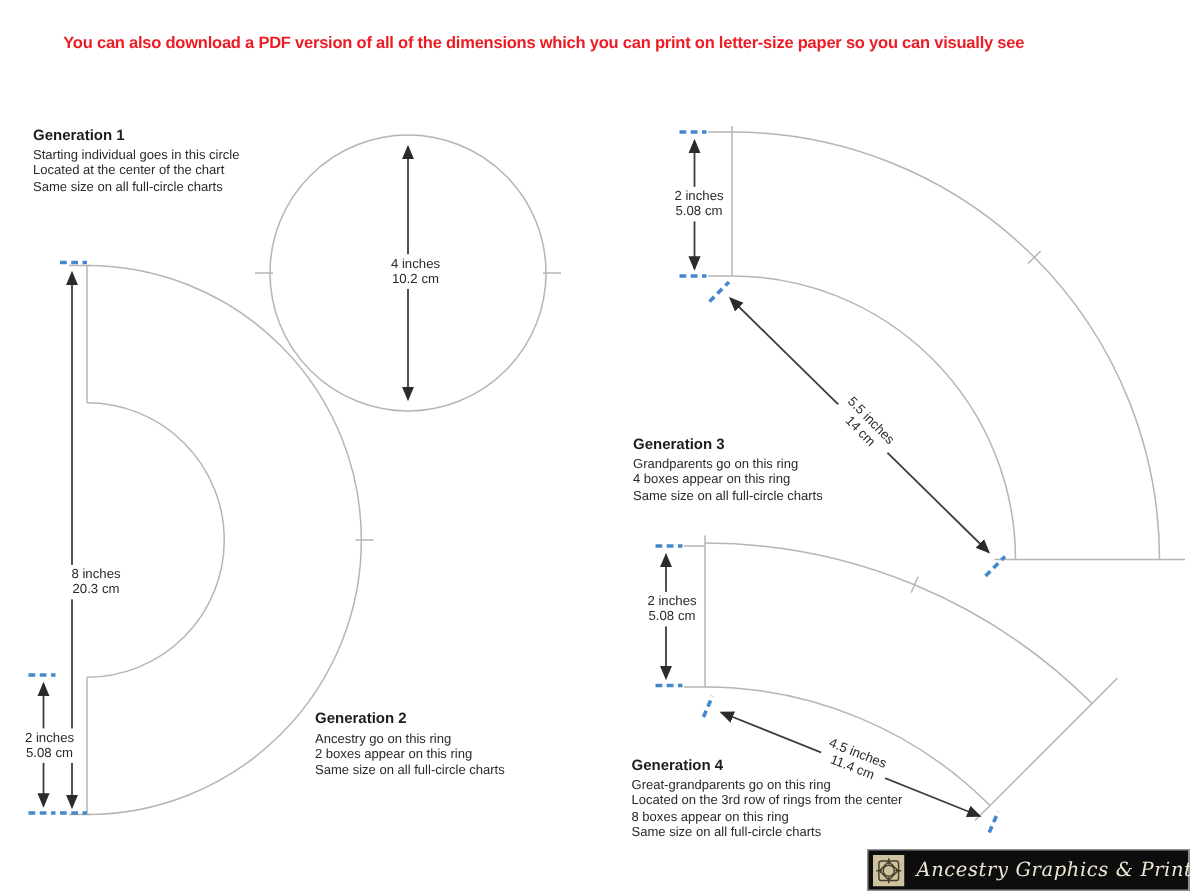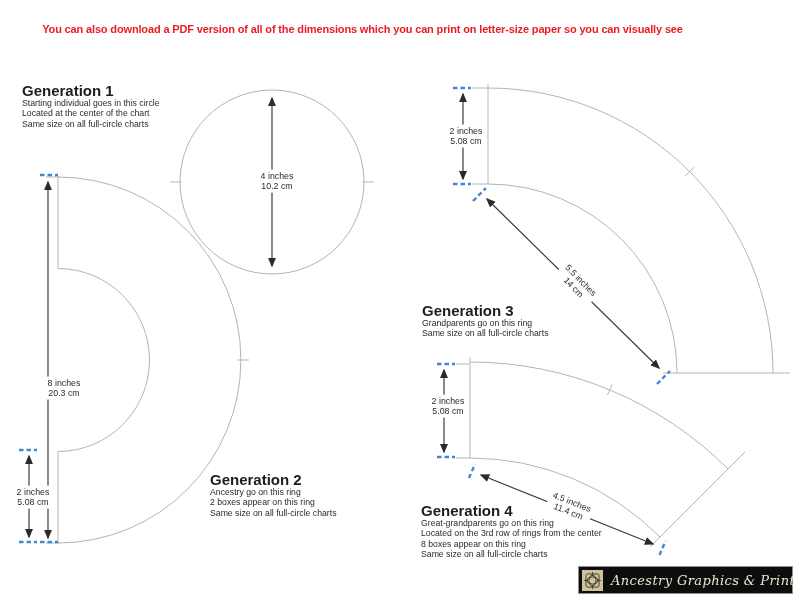--- a/index.html
+++ b/index.html
@@ -12,21 +12,21 @@
 
   
   .header {
     position:absolute; top:21px; left:0; width:725px; text-align:center;
     color:#ed1c24; font-weight:bold; font-size:11px; line-height:16px;
     letter-spacing:-0.15px; white-space:nowrap;
   }
 
   
   .textblock { position:absolute; font-size:8.7px; line-height:10.6px; color:#2a2a2a; }
-  .tb-title { font-weight:bold; font-size:15px; margin-bottom:1px; color:#1d1d1d; }
+  .tb-title { font-weight:bold; font-size:10px; margin-bottom:1px; color:#1d1d1d; }
 
   
   .dim-label {
     position:absolute; background:#ffffff; text-align:center;
     font-size:8.8px; line-height:10.4px; color:#2a2a2a;
     padding:1px 3px; white-space:nowrap;
     transform:translate(-50%,-50%);
   }
   .dim-label.rot45 { transform:translate(-50%,-50%) rotate(45.5deg); }
   .dim-label.rot22 { transform:translate(-50%,-50%) rotate(21.5deg); }
@@ -137,23 +137,24 @@
     <div>Same size on all full-circle charts</div>
   </div>
 
   <div class="textblock" style="left:210px; top:475px;">
     <div class="tb-title">Generation 2</div>
     <div>Ancestry go on this ring</div>
     <div>2 boxes appear on this ring</div>
     <div>Same size on all full-circle charts</div>
   </div>
 
-  <div class="textblock" style="left:422px; top:306px;">
+  <div class="textblock" style="left:422px; top:292px;">
     <div class="tb-title">Generation 3</div>
     <div>Grandparents go on this ring</div>
+    <div>4 boxes appear on this ring</div>
     <div>Same size on all full-circle charts</div>
   </div>
 
   <div class="textblock" style="left:421px; top:506px;">
     <div class="tb-title">Generation 4</div>
     <div>Great-grandparents go on this ring</div>
     <div>Located on the 3rd row of rings from the center</div>
     <div>8 boxes appear on this ring</div>
     <div>Same size on all full-circle charts</div>
   </div>

